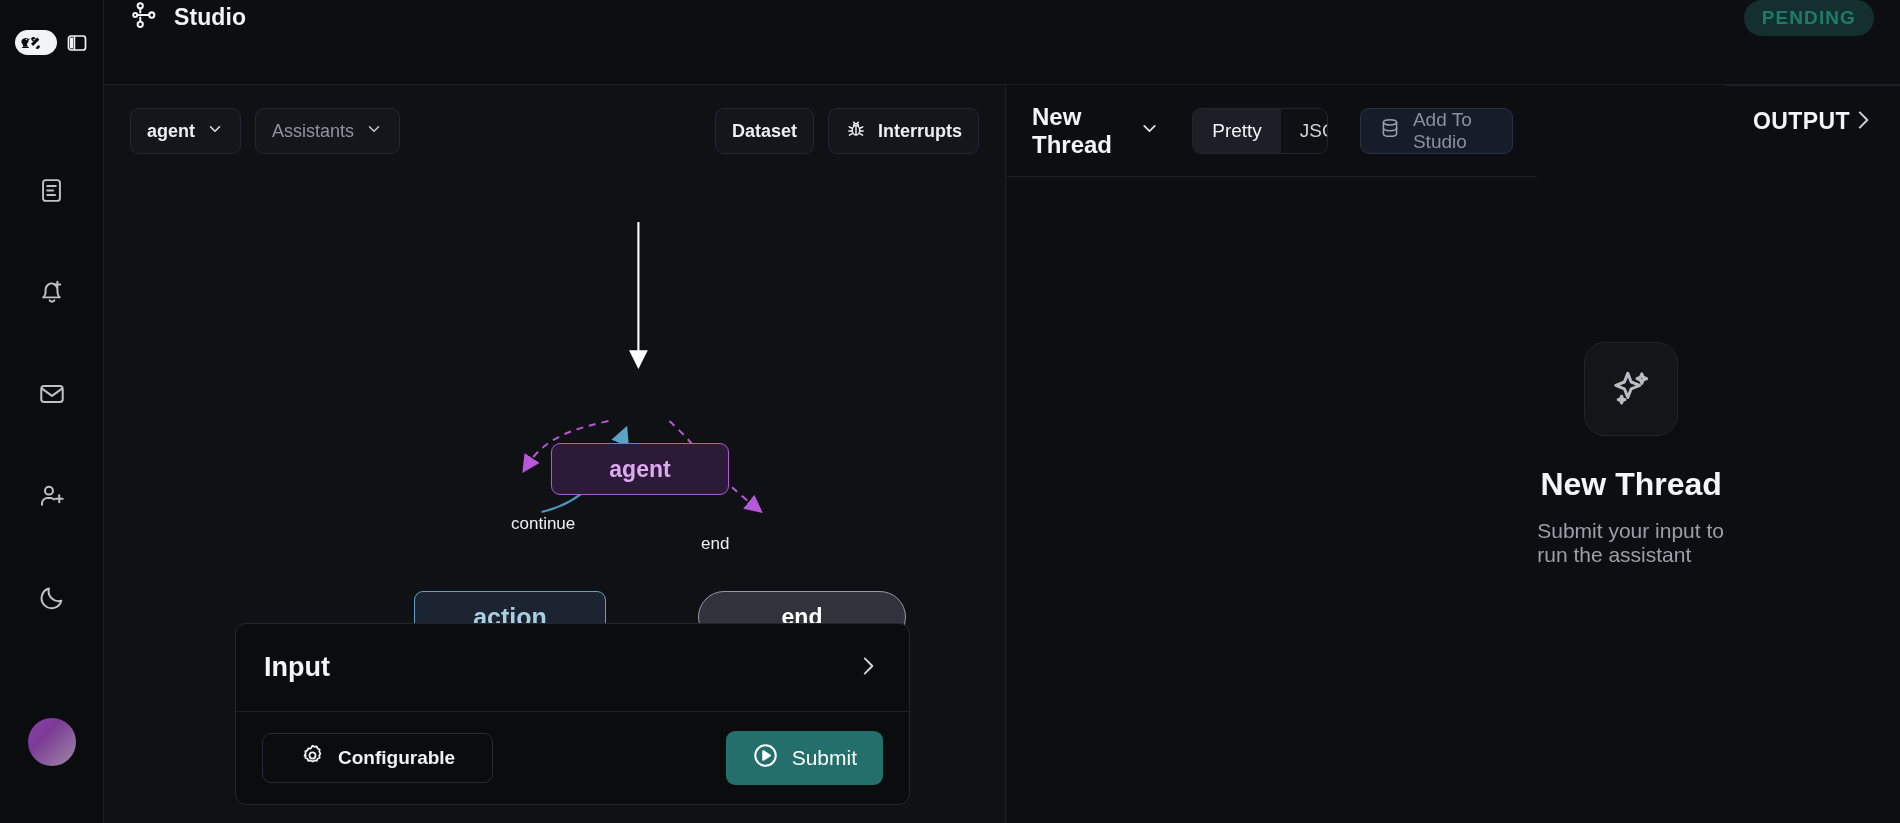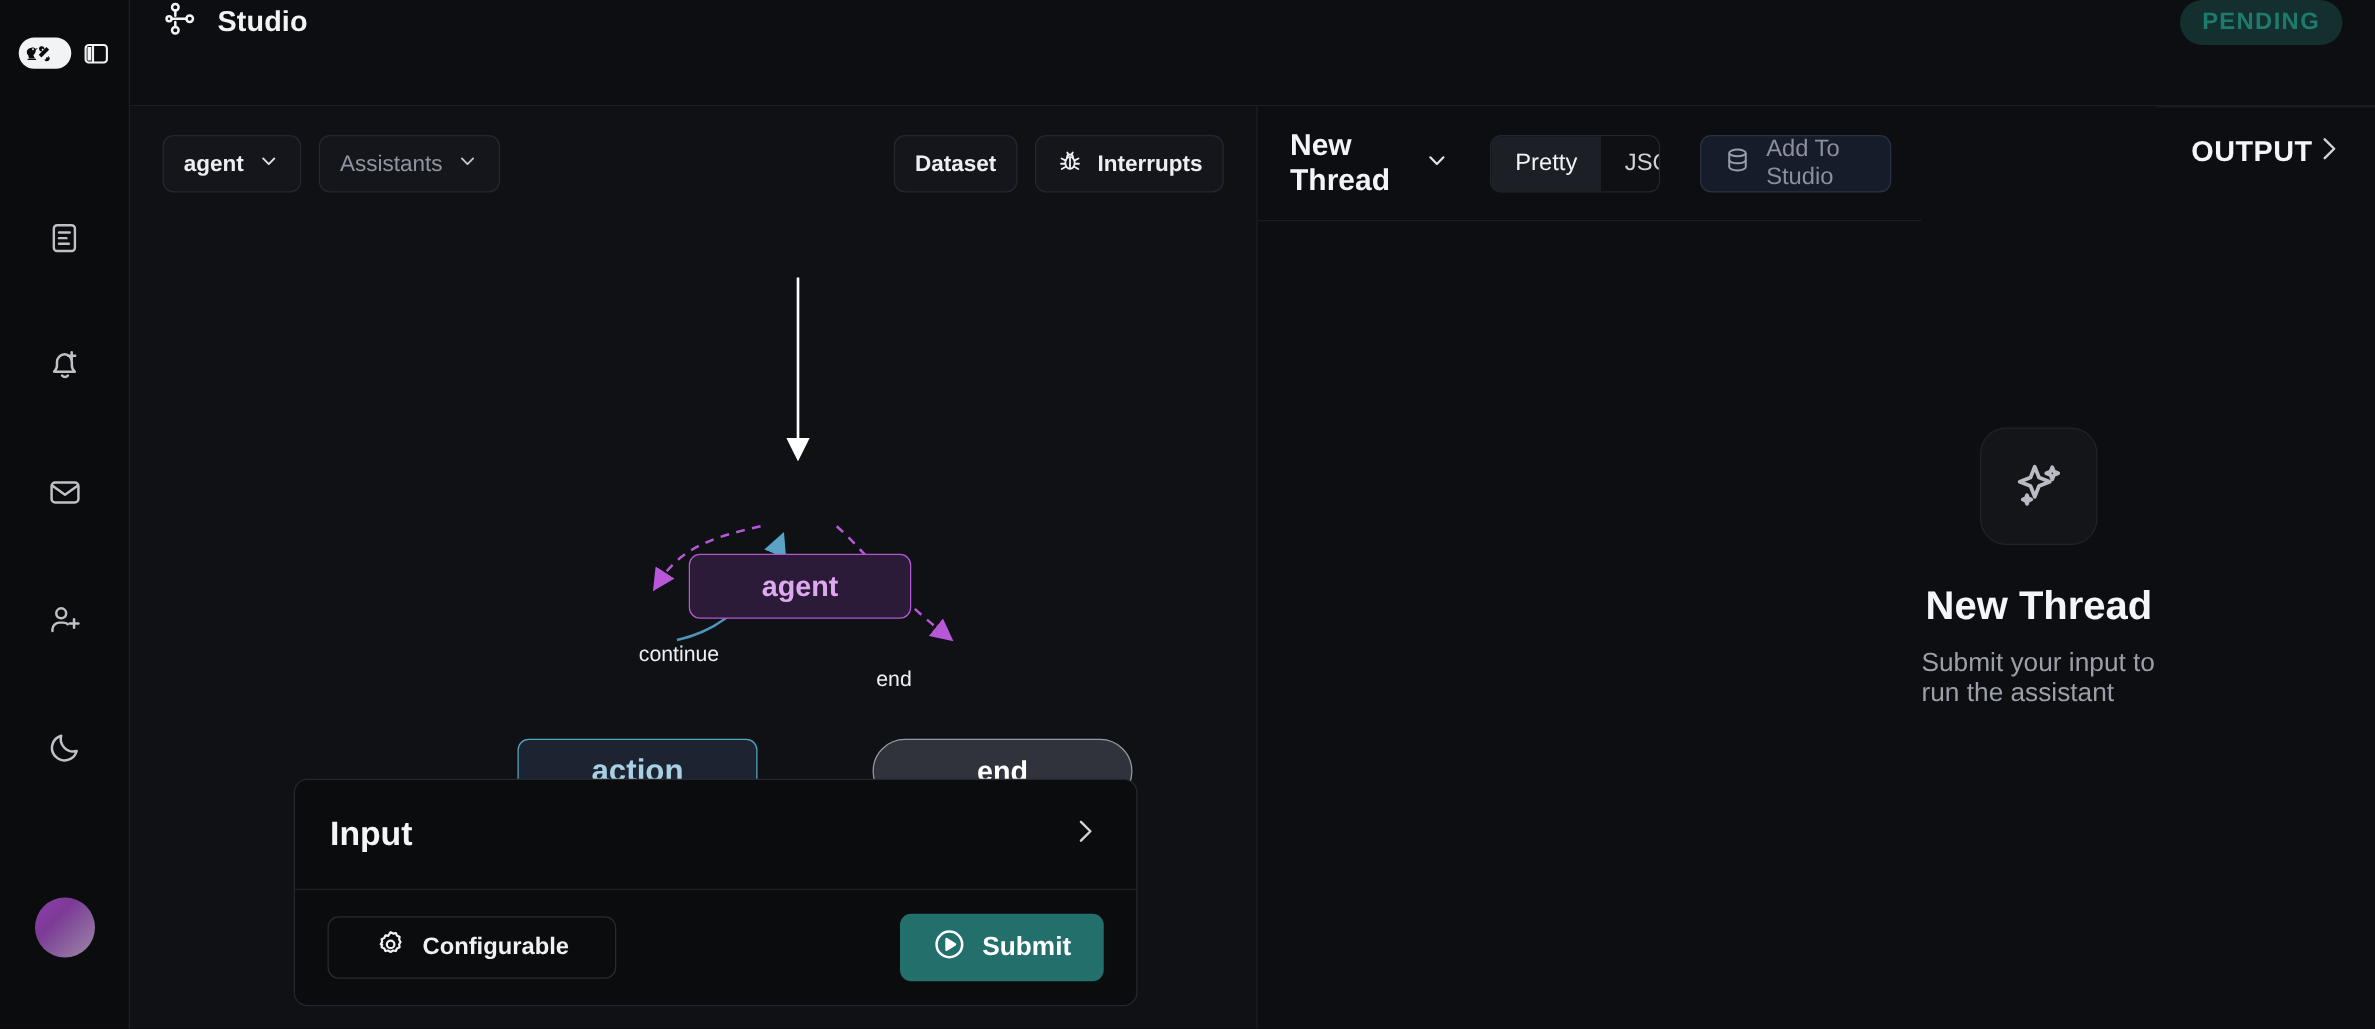--- a/index.html
+++ b/index.html
@@ -119,21 +119,21 @@
   .input-title { font-size:27px; font-weight:700; color:#f4f5f7; }
   .input-foot { height:92px; display:flex; align-items:center; justify-content:space-between; padding:0 26px; }
   .cfg-btn {
     height:50px; border:1px solid #282b33; border-radius:9px; background:transparent;
     display:flex; align-items:center; gap:13px; padding:0 37px; cursor:pointer;
     font-size:19px; font-weight:700; color:#eff1f4;
   }
   .submit-btn {
     height:54px; border-radius:9px; background:#226f6b; border:none;
     display:flex; align-items:center; gap:13px; padding:0 26px; cursor:pointer;
-    font-size:21px; font-weight:700; color:#ffffff;
+    font-size:21px; font-weight:400; color:#ffffff;
   }
 
   
   .thread-pane { flex:1; display:flex; flex-direction:row; min-width:0; background:#0d0e11; }
   .thread-head {
     height:92px; flex:0 0 92px; display:flex; align-items:center;
     padding:0 24px 0 26px; border-bottom:1px solid #1c1e23; gap:16px;
   }
   .thread-title { font-size:24px; font-weight:700; color:#f3f4f7; }
   .thread-sel { display:flex; align-items:center; gap:12px; cursor:pointer; }

